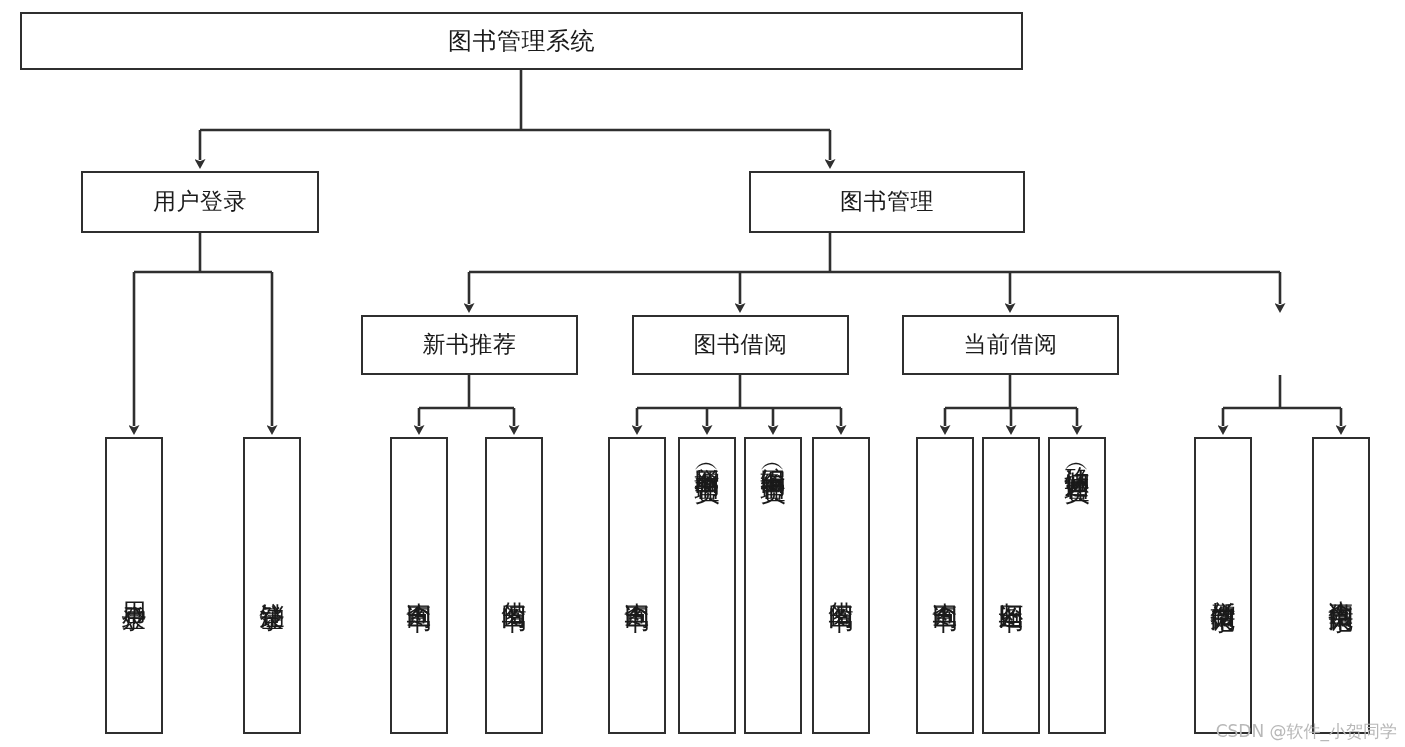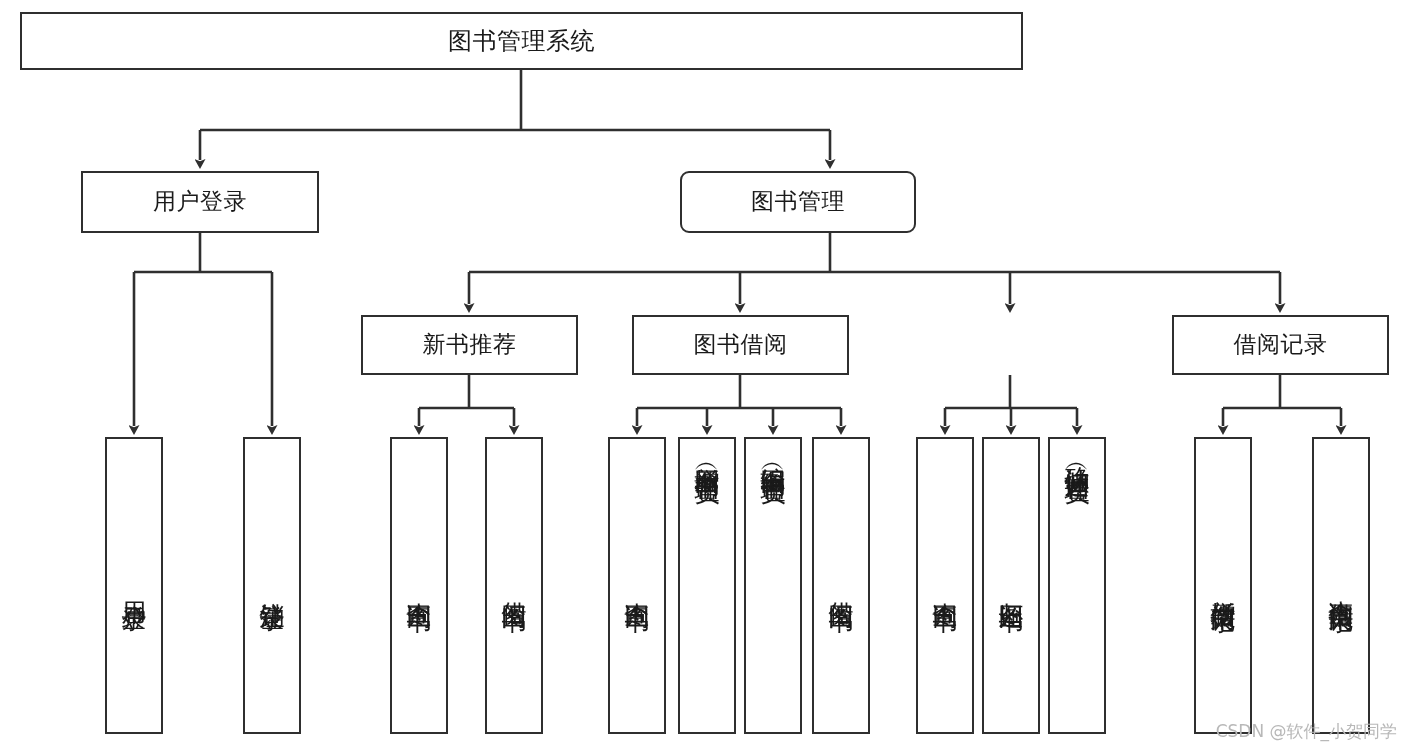--- a/index.html
+++ b/index.html
@@ -137,36 +137,36 @@
   </svg>
 
   <div class="node h root" style="left:20px; top:12px; width:1003px; height:58px;">
     <span class="lbl">图书管理系统</span>
   </div>
 
   <div class="node h" style="left:81px; top:171px; width:238px; height:62px;">
     <span class="lbl">用户登录</span>
   </div>
 
-  <div class="node h" style="left:680px; top:171px; width:236px; height:62px;border-radius:9px;">
+  <div class="node h" style="left:749px; top:171px; width:276px; height:62px;">
     <span class="lbl">图书管理</span>
   </div>
 
   <div class="node h" style="left:632px; top:315px; width:217px; height:60px;">
     <span class="lbl">图书借阅</span>
   </div>
 
   <div class="node h" style="left:361px; top:315px; width:217px; height:60px;">
     <span class="lbl">新书推荐</span>
   </div>
 
-
-  <div class="node h" style="left:1172px; top:315px; width:217px; height:60px;">
-    <span class="lbl">借阅记录</span>
-  </div>
+  <div class="node h" style="left:902px; top:315px; width:217px; height:60px;">
+    <span class="lbl">当前借阅</span>
+  </div>
+
 
   <div class="node v mid" style="left:105px; top:437px; width:58px; height:297px;">
     <span class="lbl">用户登录</span>
   </div>
 
   <div class="node v mid" style="left:243px; top:437px; width:58px; height:297px;">
     <span class="lbl">注销登录</span>
   </div>
 
   <div class="node v mid" style="left:390px; top:437px; width:58px; height:297px;">

